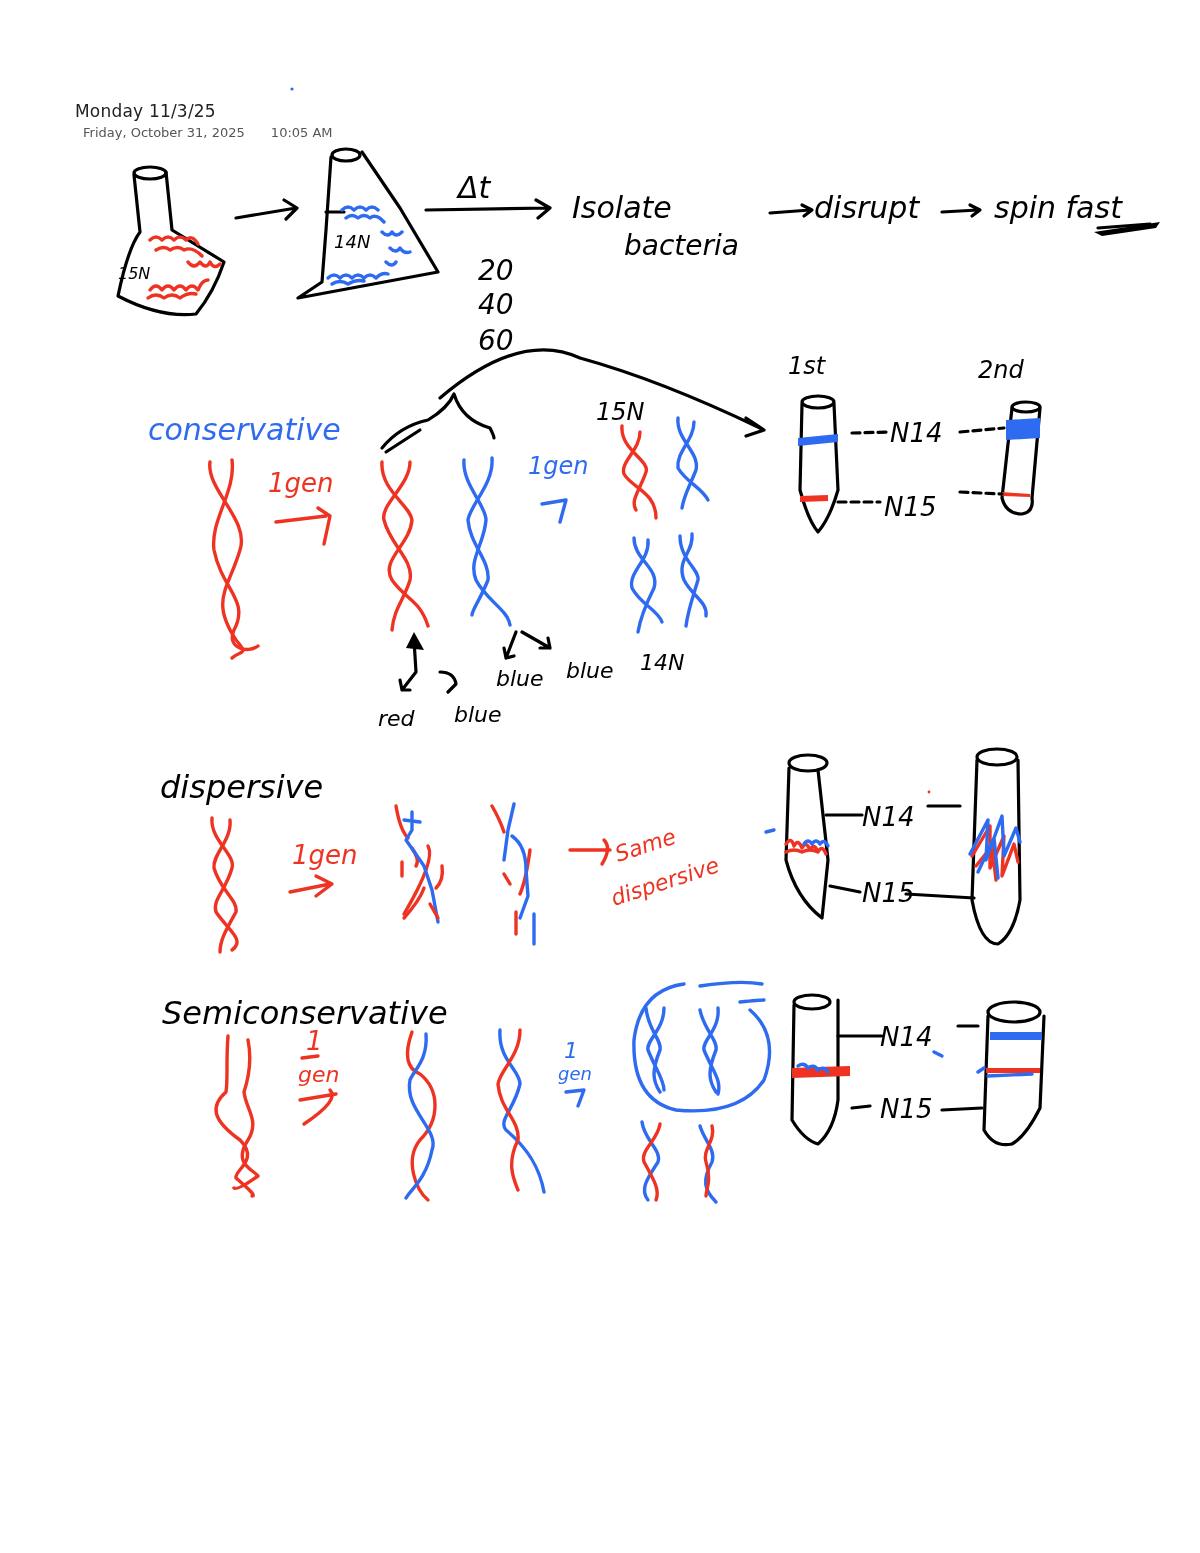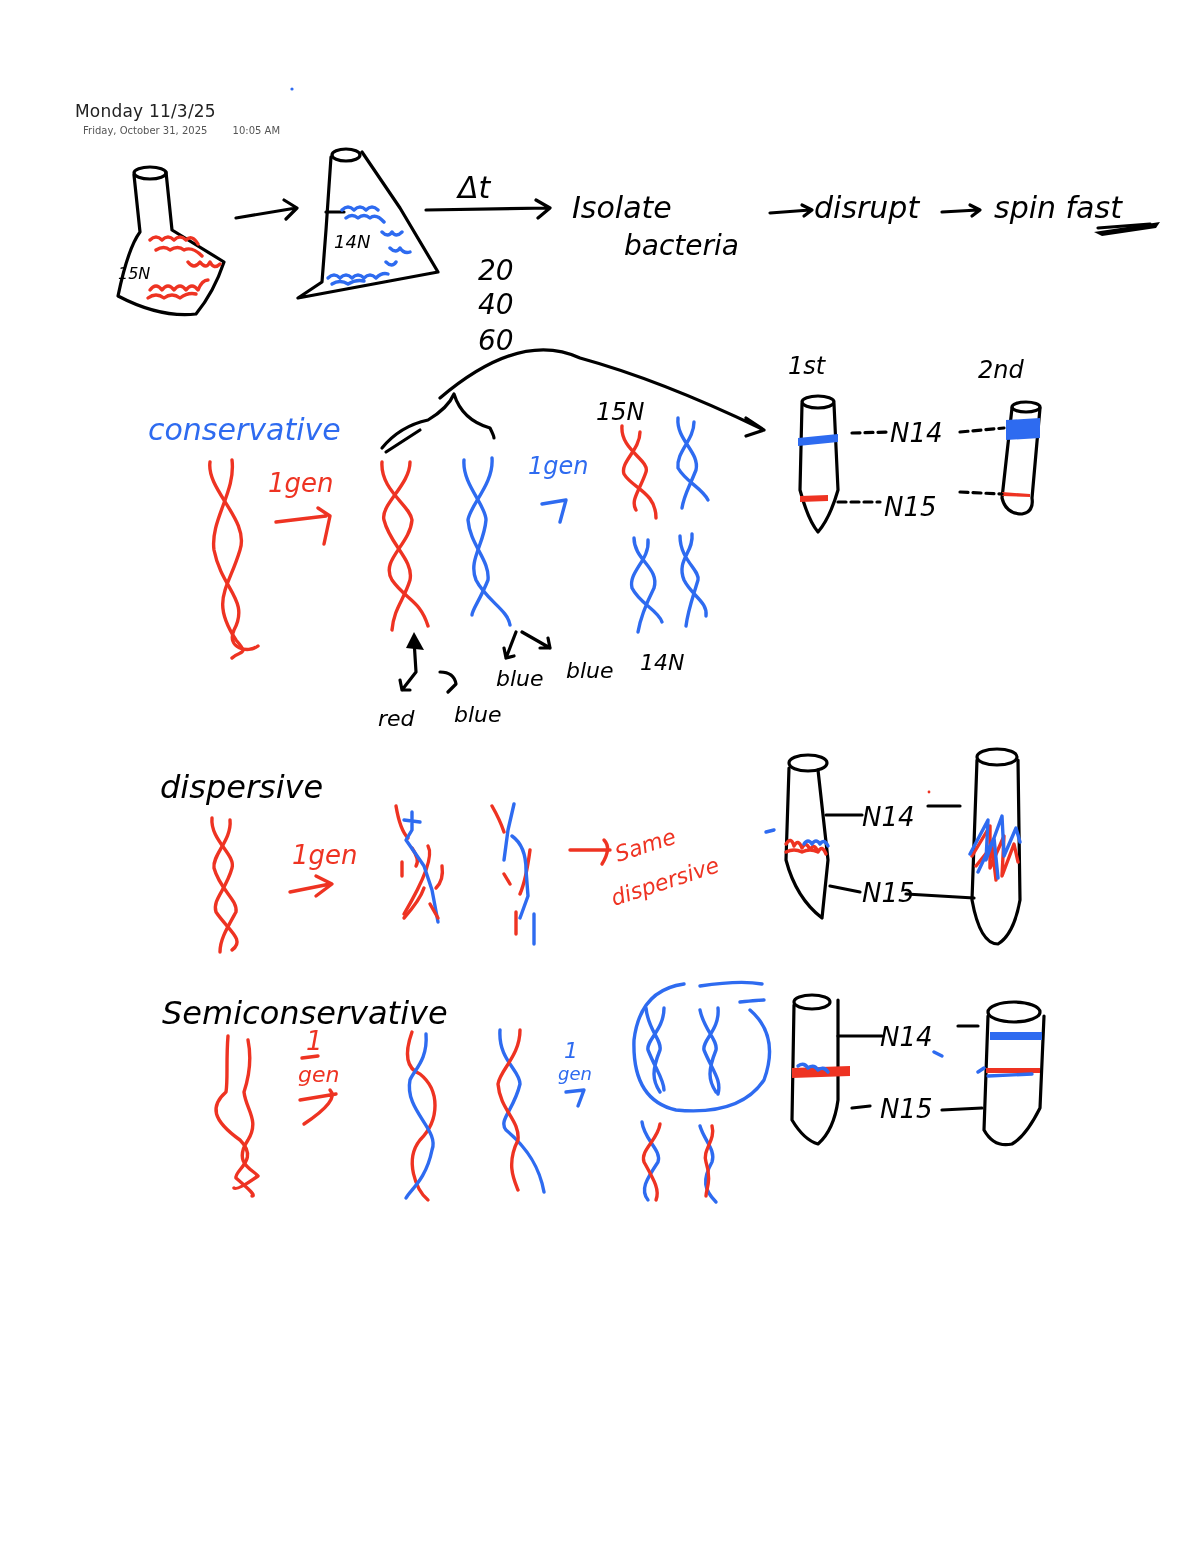--- a/index.html
+++ b/index.html
@@ -1,18 +1,18 @@
 <!DOCTYPE html>
 <html><head>
 <meta charset="utf-8">
 <style>
   html, body { margin: 0; padding: 0; background: #ffffff; }
   body { width: 1200px; height: 1553px; position: relative; overflow: hidden; font-family: "Liberation Sans", sans-serif; }
   .page-title { position: absolute; left: 64px; top: 101px; font-size: 17px; color: #222; font-family: "DejaVu Sans", sans-serif; letter-spacing: 0.2px; margin-left: 11px; }
-  .page-meta { position: absolute; left: 64px; top: 125px; font-size: 10px; color: #555; font-family: "DejaVu Sans", sans-serif; padding-left: 19px; }
+  .page-meta { position: absolute; left: 64px; top: 125px; font-size: 13px; color: #555; font-family: "DejaVu Sans", sans-serif; padding-left: 19px; }
   .page-meta span + span { margin-left: 22px; }
   svg.ink { position: absolute; left: 0; top: 0; }
 </style>
 </head>
 <body>
 
 <div class="page-title">Monday 11/3/25</div>
 <div class="page-meta">
   <span>Friday, October 31, 2025</span>
   <span>10:05 AM</span>

